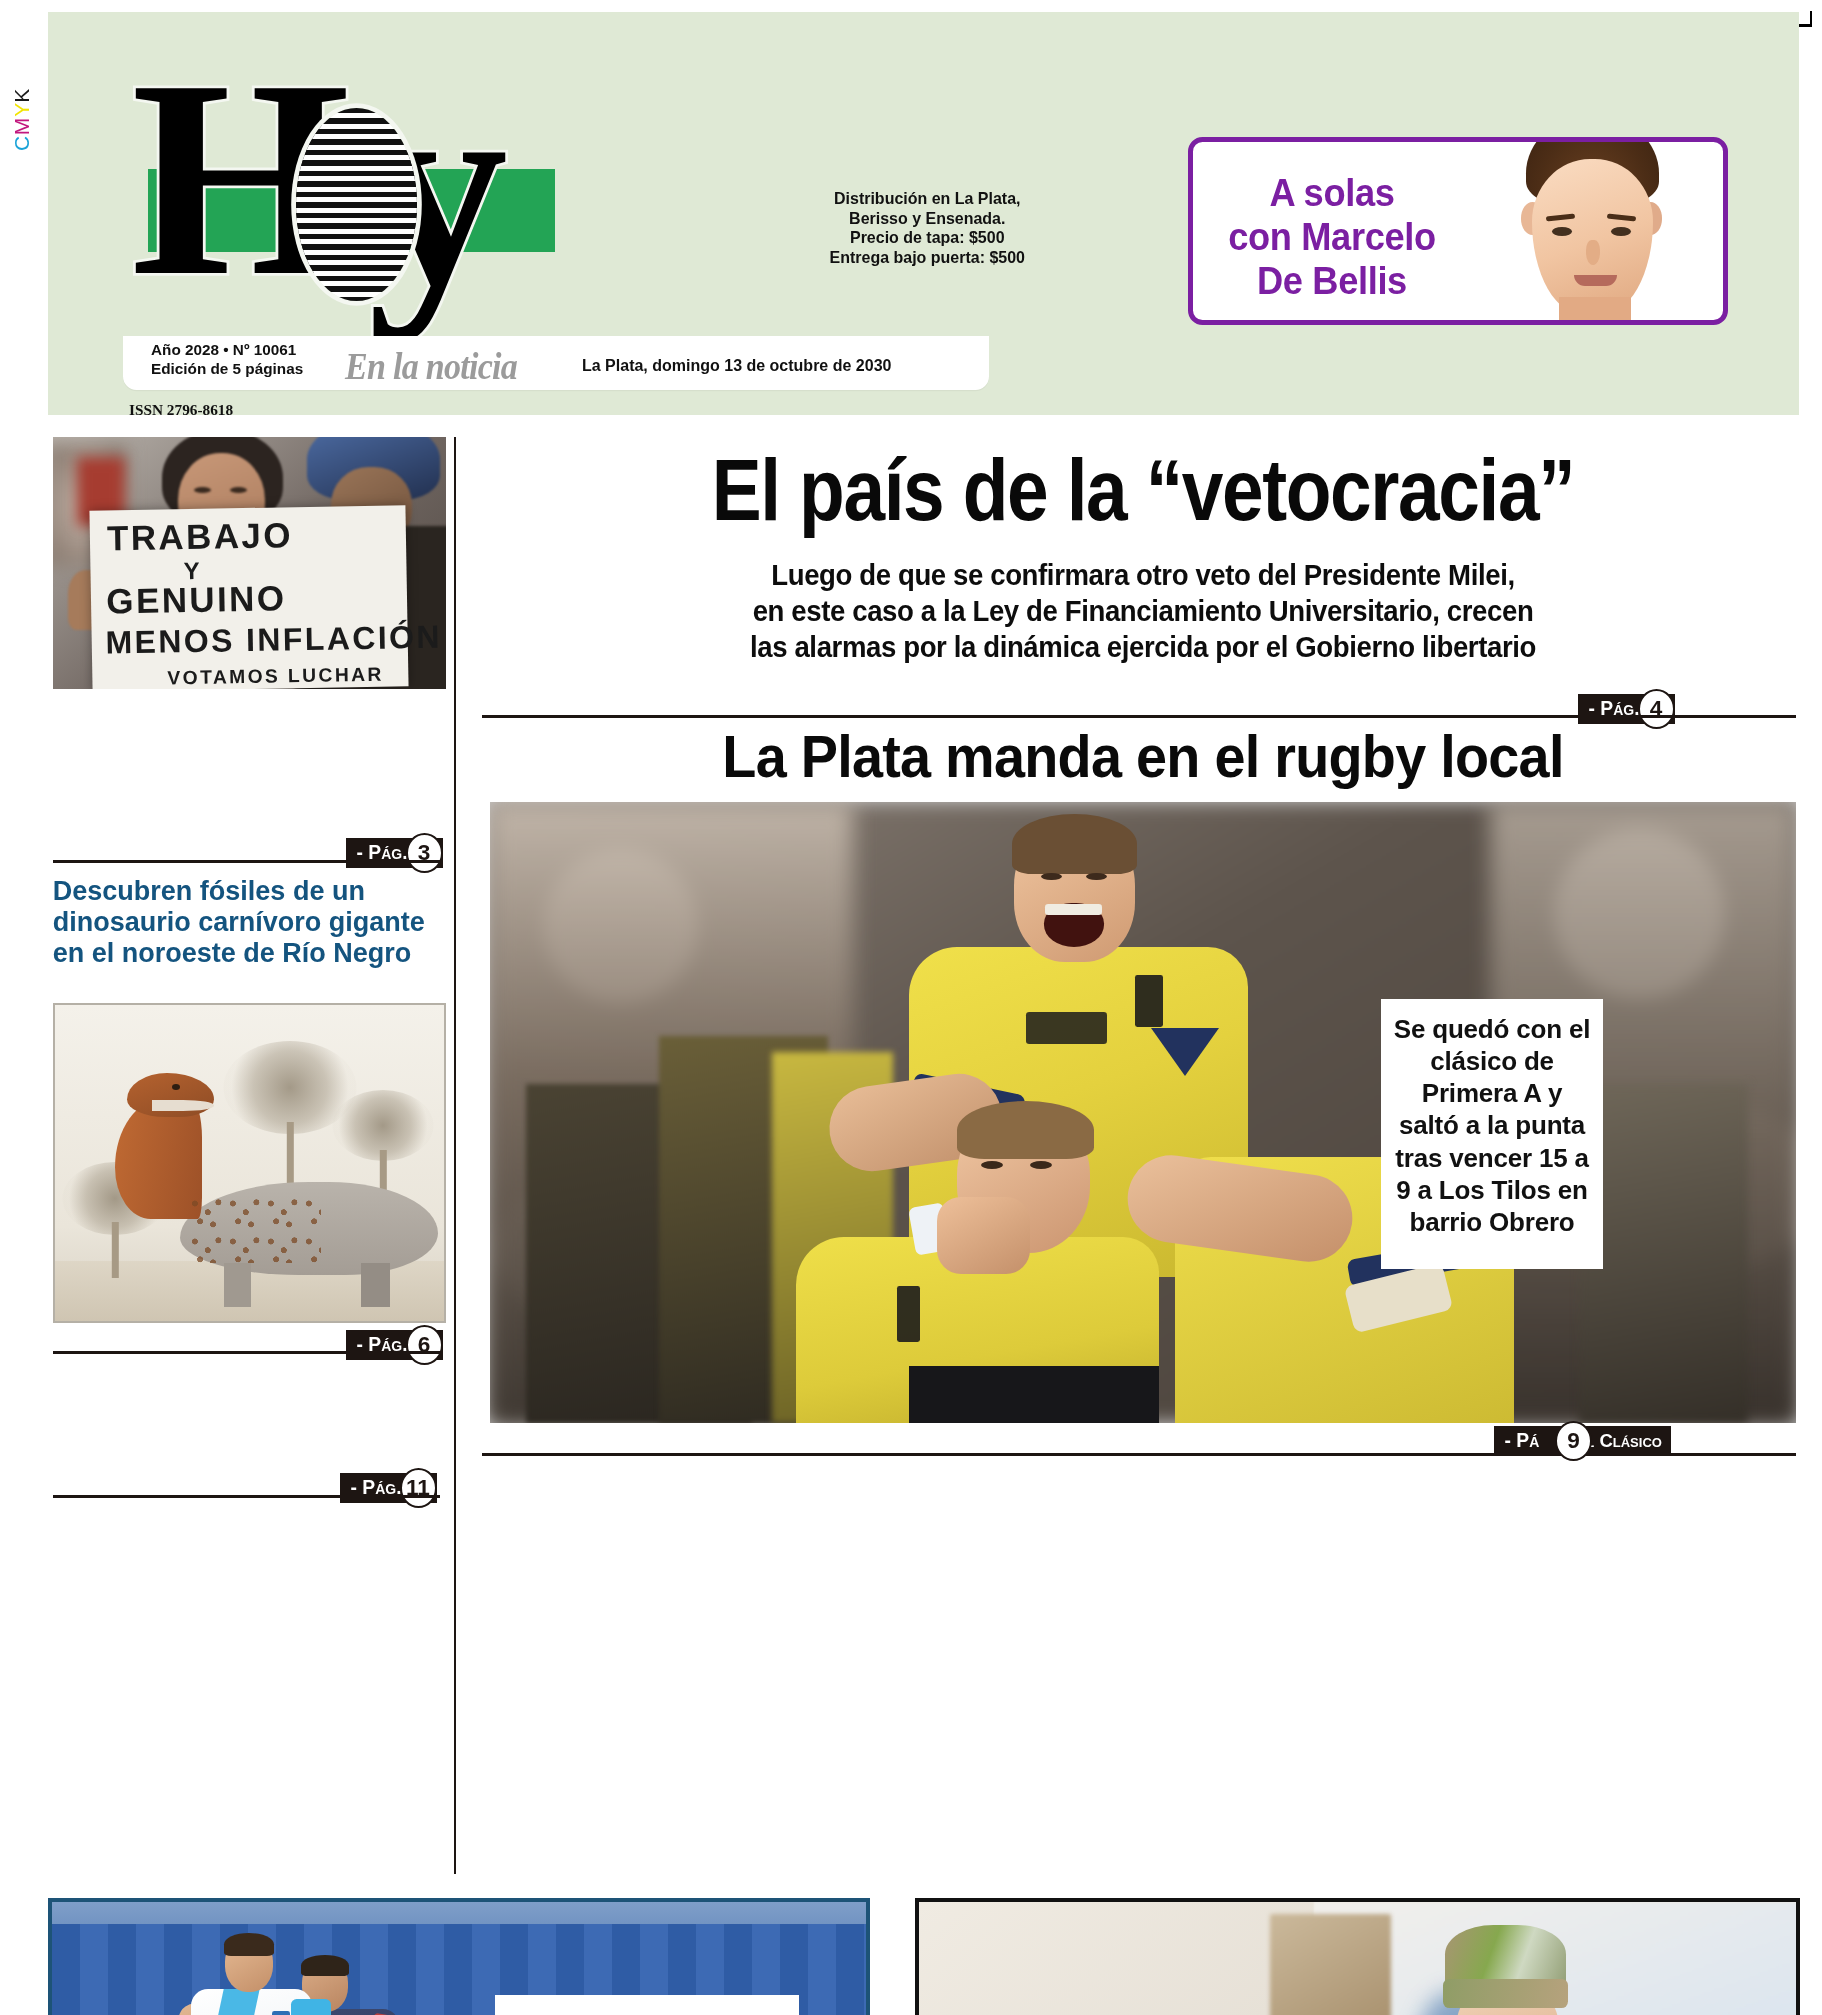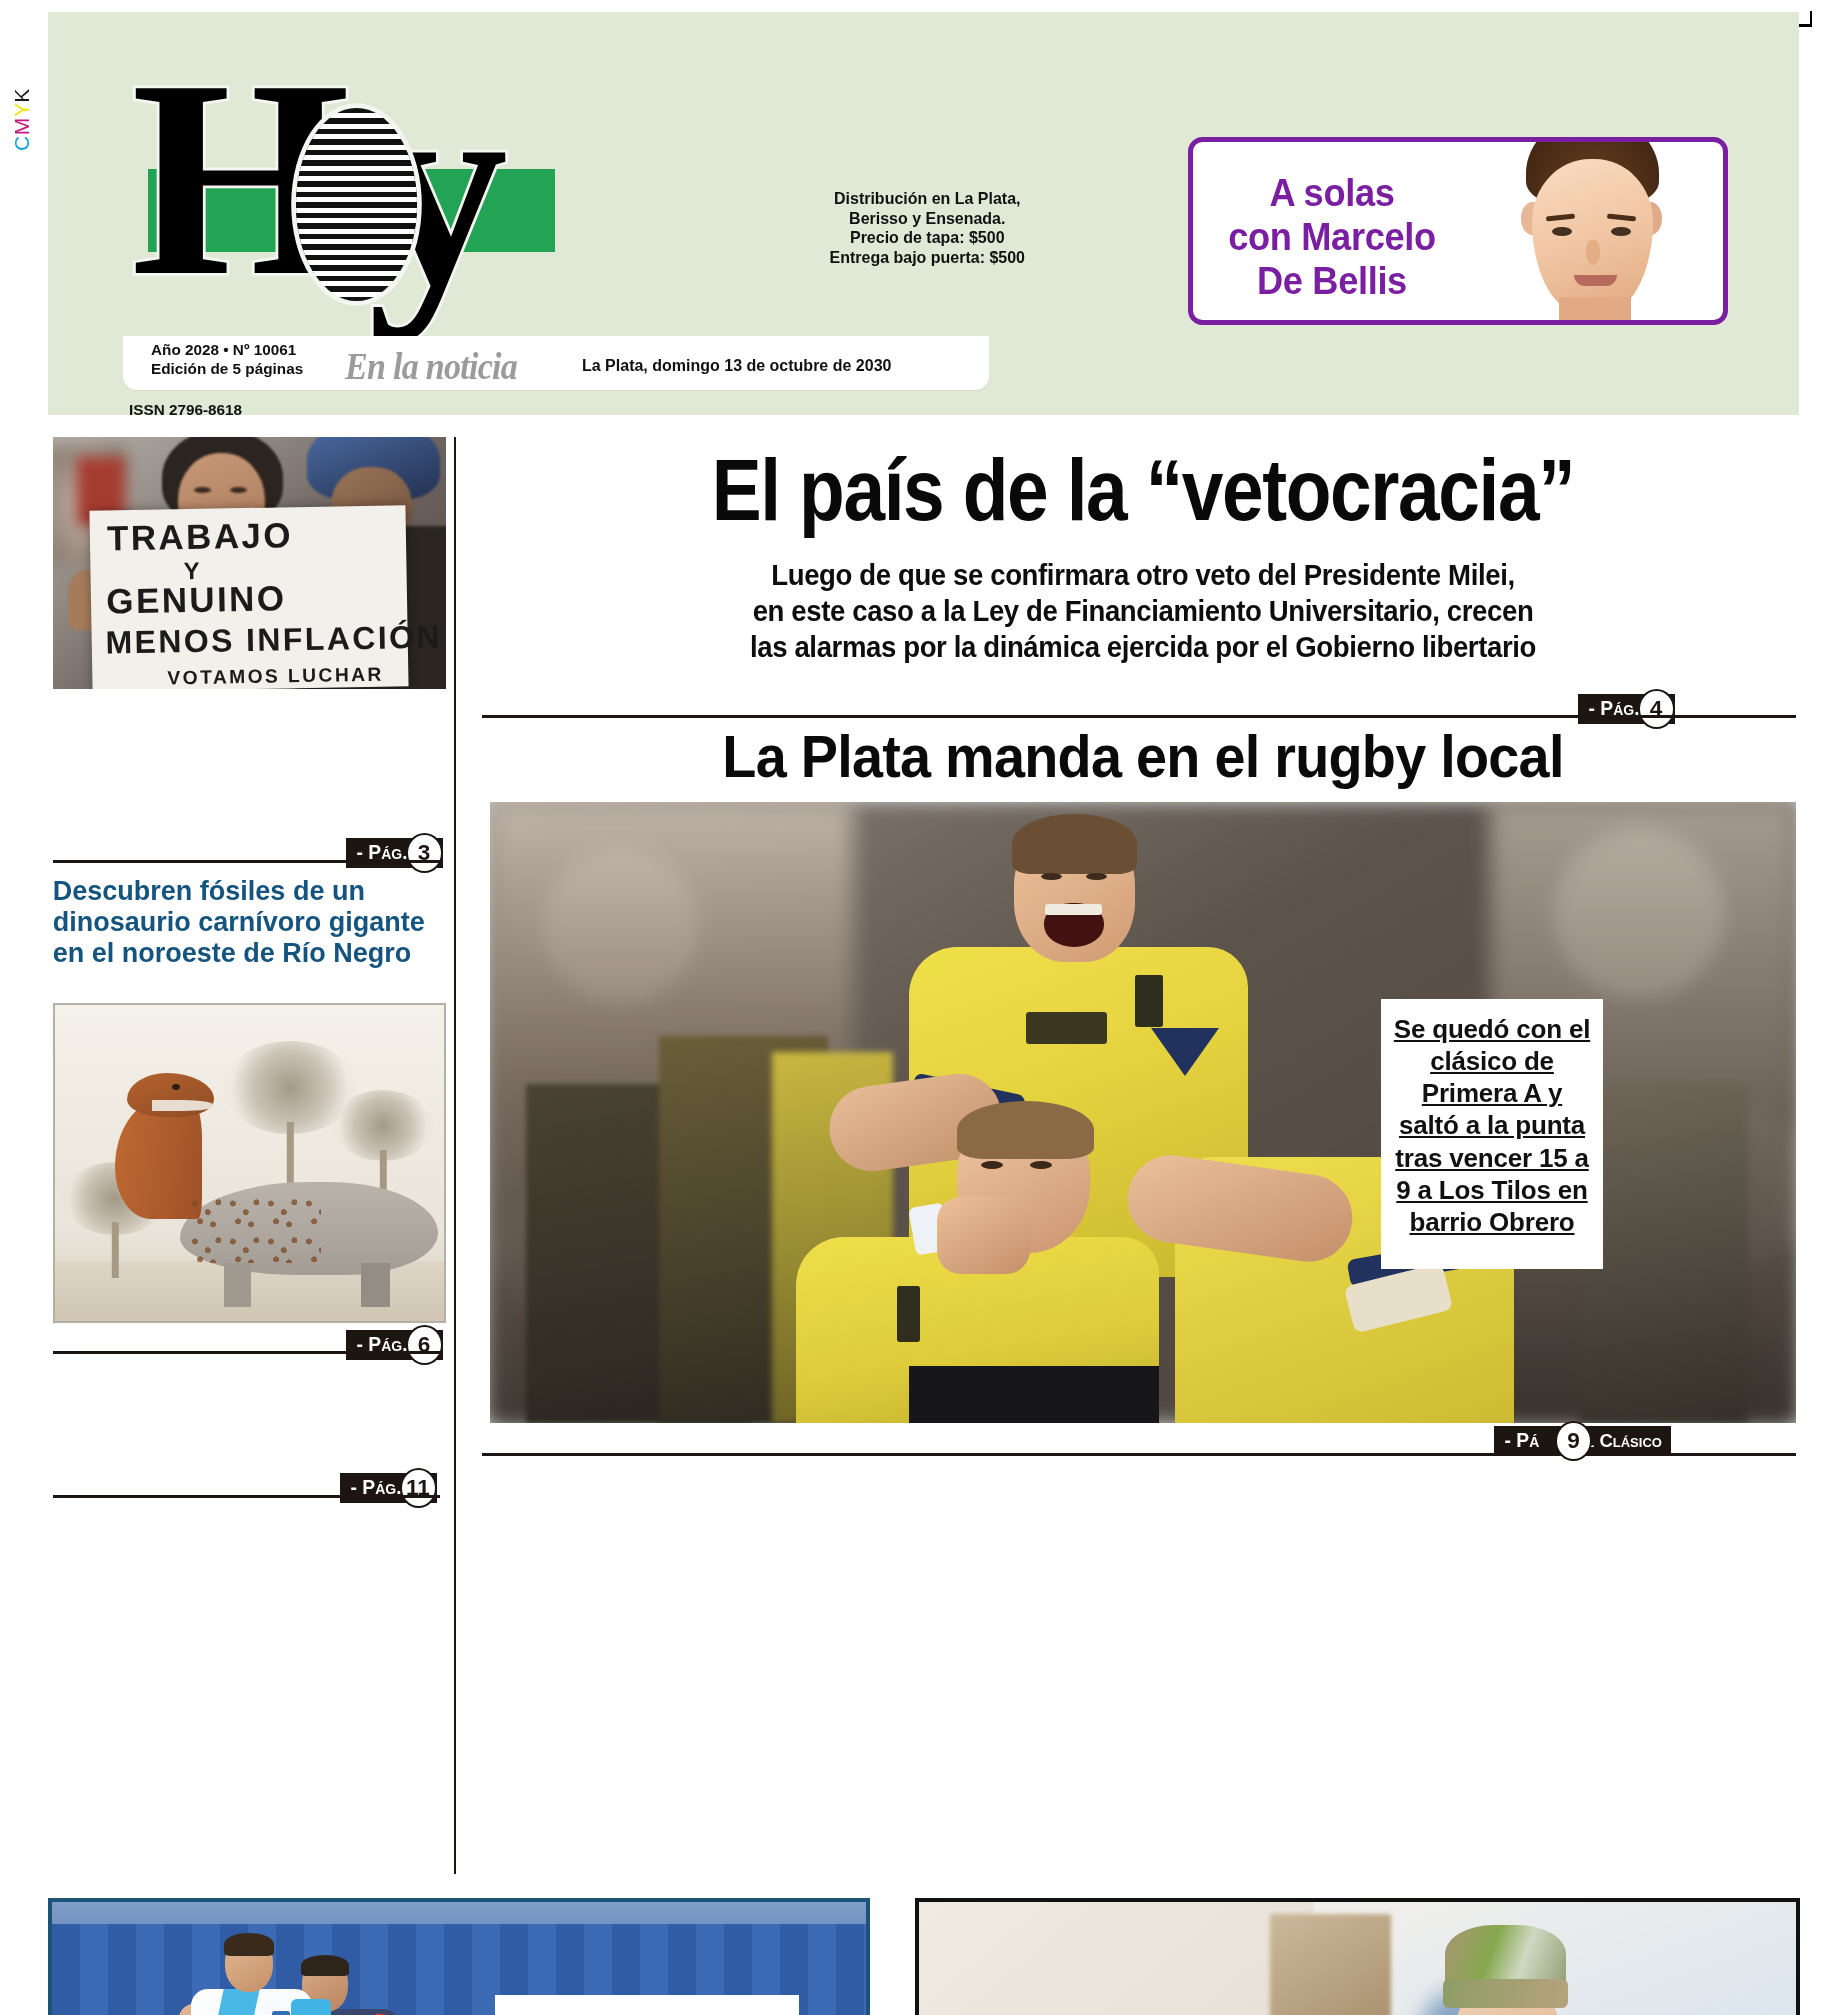--- a/index.html
+++ b/index.html
@@ -79,21 +79,21 @@
     font-family:"Liberation Serif", serif; font-style:italic; font-weight:bold;
     font-size:37px; color:#9b9b9b; letter-spacing:-0.8px;
     transform: scaleX(0.92); transform-origin:left top;
   }
   #dateline{
     position:absolute; left:459px; top:21px;
     font-size:16px; font-weight:600; color:#111;
   }
   #issn{
     position:absolute; left:81px; top:389px;
-    font-size:15.3px; font-weight:600; color:#111;
+    font-size:15.3px; font-weight:600; color:#111;font-family:Liberation Serif, serif;
   }
 
   
   #promo {
     position:absolute; left:1140px; top:125px; width:540px; height:188px;
     background:#ffffff; border:5.2px solid #7b1fa2; border-radius:14.5px;
     overflow:hidden;
   }
   #promo-text{
     position:absolute; left:18.5px; top:29px; width:258px;
@@ -399,21 +399,21 @@
   #rgD-3{ position:absolute; left:282px; top:250px; width:121px; height:371px;
      background:linear-gradient(170deg,#c8b840,#6b6226); filter:blur(3.2px); z-index:4;}
   #rgE-1{ position:absolute; right:48px; top:282px; width:169px; height:339px;
      background:linear-gradient(170deg,#6f6759,#342f28); filter:blur(4px); z-index:4;}
 
   
   #rugby-caption{
     position:absolute; left:891px; top:197px; width:222px; height:270px;
     background:#ffffff; z-index:20; padding:13.7px 10.5px 0;
     font-size:26px; font-weight:bold; color:#111; line-height:1.24;
-    text-align:center; letter-spacing:-0.2px;text-decoration:underline;
+    text-align:center; letter-spacing:-0.2px;
   }
   #pag9 { left:1012px; top:989px; z-index:22; }
   #hr-rugby { position:absolute; left:0px; top:1016px; width:1314px; }
 
   
   #box-futbol{
     position:absolute; left:48px; top:1898px; width:822px; height:419px;
     border:4.8px solid #1d5377; background:#fff; overflow:hidden;
   }
   #fb-sky{ position:absolute; left:0; top:0; width:100%; height:157px;

